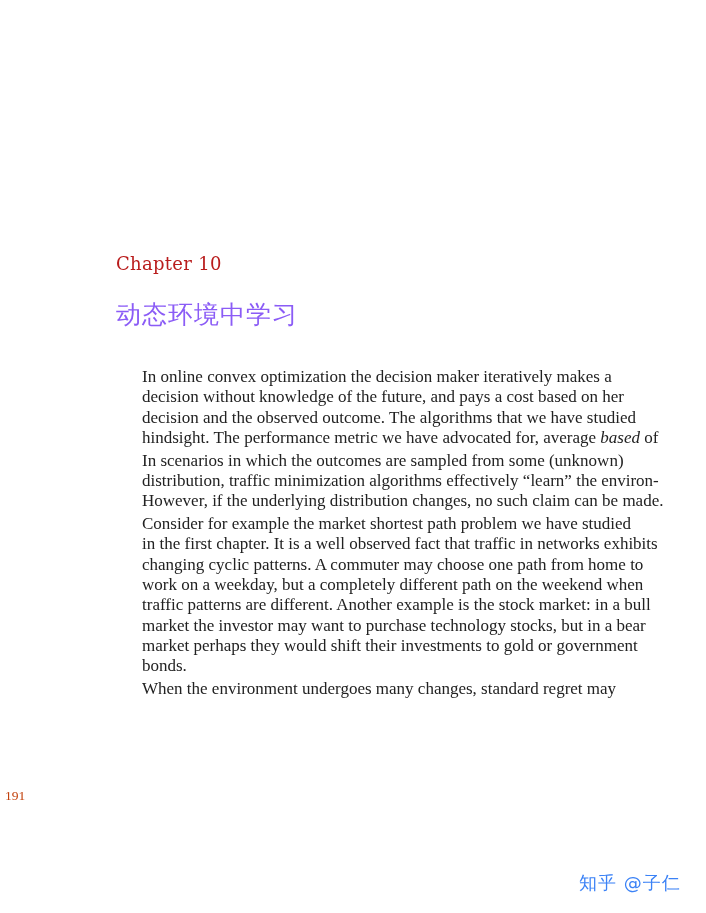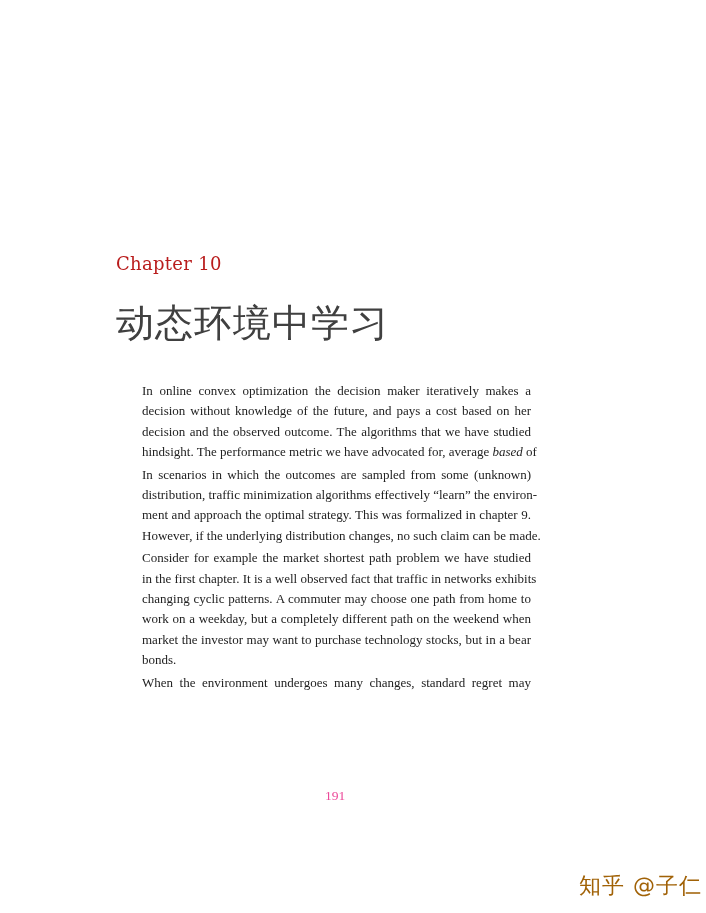--- a/index.html
+++ b/index.html
@@ -9,67 +9,68 @@
   }
   .page { position: absolute; left: 0; top: 0; width: 706px; height: 913px; }
   .chapter-label {
     position: absolute; left: 116px; top: 234px;
     font-family: "DejaVu Serif", serif; font-size: 18px; letter-spacing: 0.3px;
     color: #b91c1c;
     margin-top: 19px;
   }
   .chapter-title {
     position: absolute; left: 116px; top: 298px;
-    font-family: "DejaVu Sans", sans-serif; font-size: 38px; color: #404040;
+    font-family: "DejaVu Sans", sans-serif; font-size: 25px; color: #8b5cf6;
     letter-spacing: 1px;
   }
   .body-text {
-    position: absolute; left: 116px; top: 381px; width: 415px;
-    font-family: "Liberation Serif", serif; font-size: 13px; line-height: 20.3px;
+    position: absolute; left: 116px; top: 367px; width: 415px;
+    font-family: "Liberation Serif", serif; font-size: 17px; line-height: 20.3px;
     color: #222;
   }
   .body-text p { margin: 0 0 2.5px 0; text-align: justify; text-indent: 26px; }
   .line { display: block; text-align: justify; text-align-last: justify; white-space: nowrap; }
   .line.last { text-align-last: left; }
   .page-number {
-    position: absolute; left: 12px; width: 646px; top: 788px; text-align: center;
-    font-family: "Liberation Serif", serif; font-size: 13.5px; color: #ec4899;
+    position: absolute; left: 5px; width: 646px; top: 788px; 
+    font-family: "Liberation Serif", serif; font-size: 13.5px; color: #c2410c;
   }
   .watermark {
     position: absolute; left: 579px; top: 871px;
-    font-family: "DejaVu Sans", sans-serif; font-size: 22px; color: #a16207;
+    font-family: "DejaVu Sans", sans-serif; font-size: 18px; color: #3b82f6;
     letter-spacing: 1px;
   }
 </style>
 </head>
 <body>
 
 <div class="page">
   <div class="chapter-label">Chapter 10</div>
   <div class="chapter-title">动态环境中学习</div>
 
   <div class="body-text">
     <p>
       <span class="line" style="text-indent:26px">In online convex optimization the decision maker iteratively makes a</span>
       <span class="line">decision without knowledge of the future, and pays a cost based on her</span>
       <span class="line">decision and the observed outcome. The algorithms that we have studied</span>
       <span class="line"><span>hindsight. The performance metric we have advocated for, average </span><em>based</em><span> of</span></span>
     </p>
     <p>
       <span class="line" style="text-indent:26px">In scenarios in which the outcomes are sampled from some (unknown)</span>
       <span class="line">distribution, traffic minimization algorithms effectively “learn” the environ-</span>
-      <span class="line">ment and approach the optimal strategy. This was formalized in chapter 9.</span>
       <span class="line last">However, if the underlying distribution changes, no such claim can be made.</span>
     </p>
     <p>
       <span class="line" style="text-indent:26px">Consider for example the market shortest path problem we have studied</span>
       <span class="line">in the first chapter. It is a well observed fact that traffic in networks exhibits</span>
       <span class="line">changing cyclic patterns. A commuter may choose one path from home to</span>
       <span class="line">work on a weekday, but a completely different path on the weekend when</span>
+      <span class="line">traffic patterns are different. Another example is the stock market: in a bull</span>
       <span class="line">market the investor may want to purchase technology stocks, but in a bear</span>
+      <span class="line">market perhaps they would shift their investments to gold or government</span>
       <span class="line last">bonds.</span>
     </p>
     <p>
       <span class="line" style="text-indent:26px">When the environment undergoes many changes, standard regret may</span>
     </p>
   </div>
 
   <div class="page-number">191</div>
   <div class="watermark">知乎 @子仁</div>
 </div>

